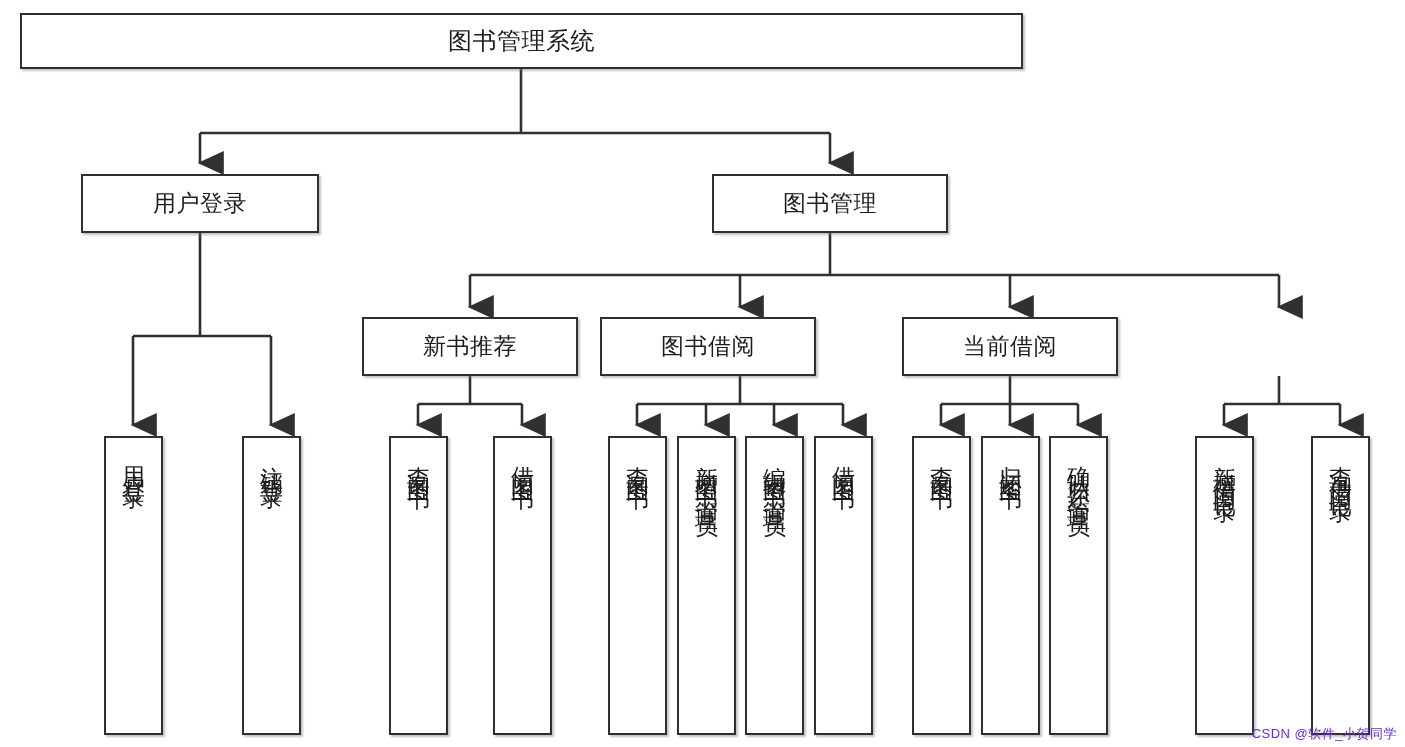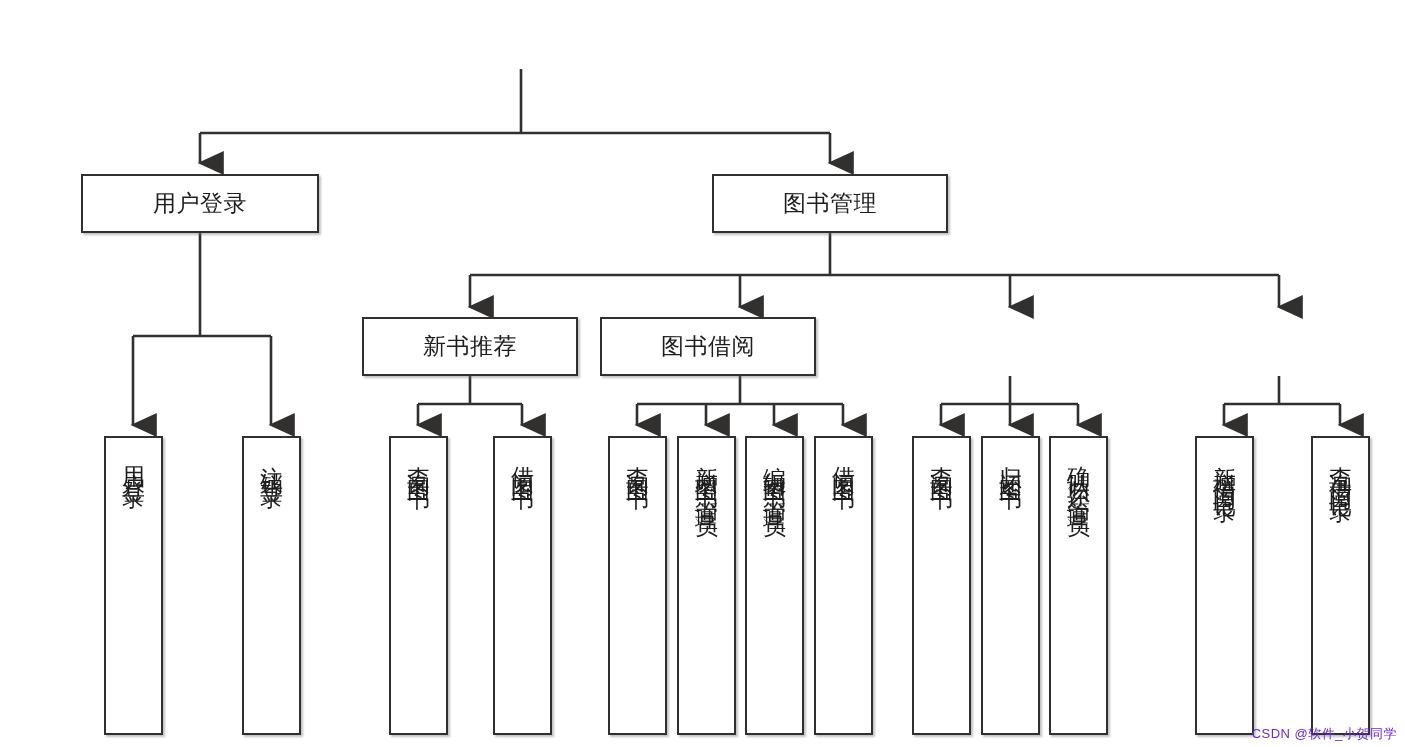--- a/index.html
+++ b/index.html
@@ -122,34 +122,40 @@
       <path d="M 1010 404 L 1010 425" marker-end="url(#arrow)"></path>
       <path d="M 1078 404 L 1078 425" marker-end="url(#arrow)"></path>
 
       <path d="M 1279 376 L 1279 404"></path>
       <path d="M 1224 404 L 1340 404"></path>
       <path d="M 1224 404 L 1224 425" marker-end="url(#arrow)"></path>
       <path d="M 1340 404 L 1340 425" marker-end="url(#arrow)"></path>
     </g>
   </svg>
 
+  <div class="node root horiz" style="left:20px; top:13px; width:1003px; height:56px;">
+    <span class="label">图书管理系统</span>
+  </div>
 
   <div class="node horiz" style="left:81px; top:174px; width:238px; height:59px;">
     <span class="label">用户登录</span>
   </div>
   <div class="node horiz" style="left:362px; top:317px; width:216px; height:59px;">
     <span class="label">新书推荐</span>
   </div>
 
   <div class="node horiz" style="left:712px; top:174px; width:236px; height:59px;">
     <span class="label">图书管理</span>
   </div>
   <div class="node horiz" style="left:600px; top:317px; width:216px; height:59px;">
     <span class="label">图书借阅</span>
   </div>
+  <div class="node horiz" style="left:902px; top:317px; width:216px; height:59px;">
+    <span class="label">当前借阅</span>
+  </div>
 
   <div class="node vert" style="left:104px; top:436px; width:59px; height:299px;">
     <span class="label">用户登录</span>
   </div>
   <div class="node vert" style="left:242px; top:436px; width:59px; height:299px;">
     <span class="label">注销登录</span>
   </div>
 
   <div class="node vert" style="left:389px; top:436px; width:59px; height:299px;">
     <span class="label">查询图书</span>

